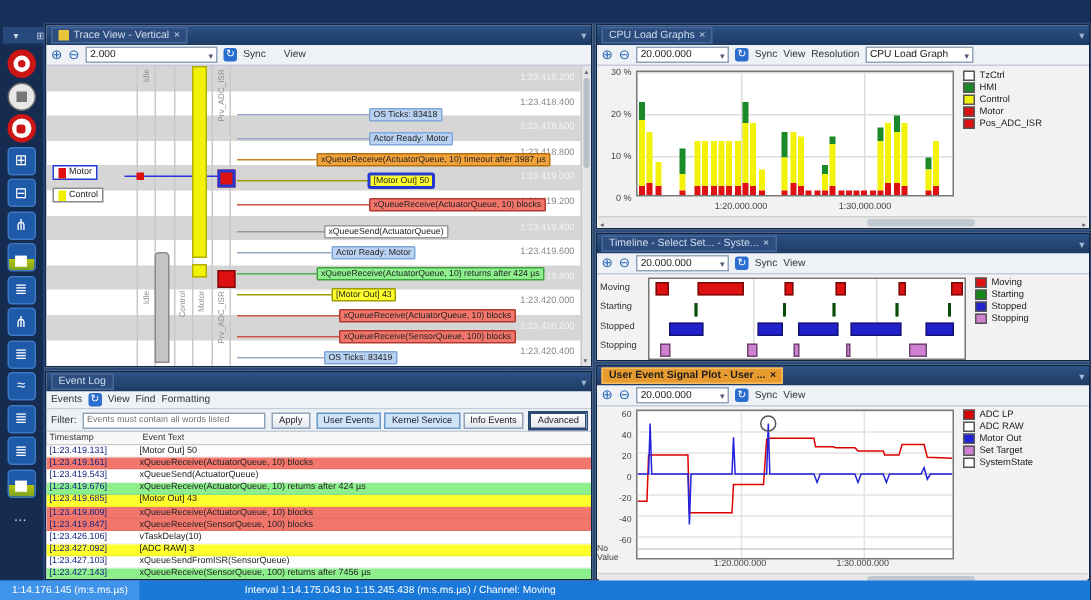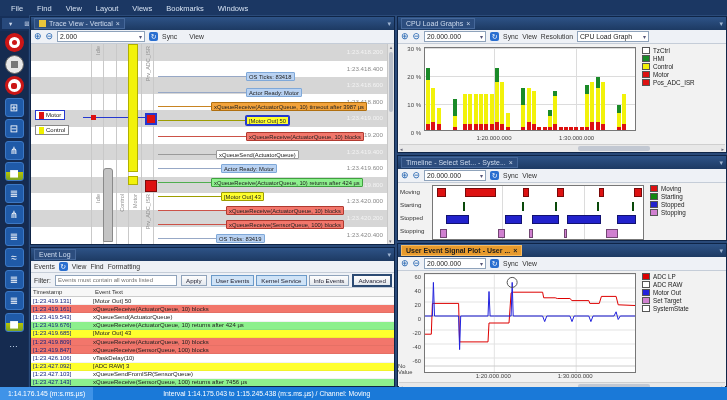--- a/index.html
+++ b/index.html
@@ -93,29 +93,20 @@
 .hscroll .thumb{position:absolute;top:1px;bottom:1px;left:55%;width:22%;background:#c2c8d2;border-radius:2px;}
 .hscroll .ar{position:absolute;top:1px;}
 .tlrow-label{height:13px;display:flex;align-items:center;font-size:6.2px;color:#333;}
 .tlseg{position:absolute;height:9px;border:1px solid rgba(0,0,0,0.45);}
 </style>
 </head>
 <body>
 
 <div id="root">
 
-  <div class="menubar" id="menubar">
-      <span class="mi">File</span>
-      <span class="mi">Find</span>
-      <span class="mi">View</span>
-      <span class="mi">Layout</span>
-      <span class="mi">Views</span>
-      <span class="mi">Bookmarks</span>
-      <span class="mi">Windows</span>
-    </div>
 
   <div class="dockmini">
     <span>▾</span>
     <span>⊞</span>
     <span>×</span>
   </div>
 
   <div class="sidebar" id="sidebar">
       <div class="sbi rec">
         <i></i>

